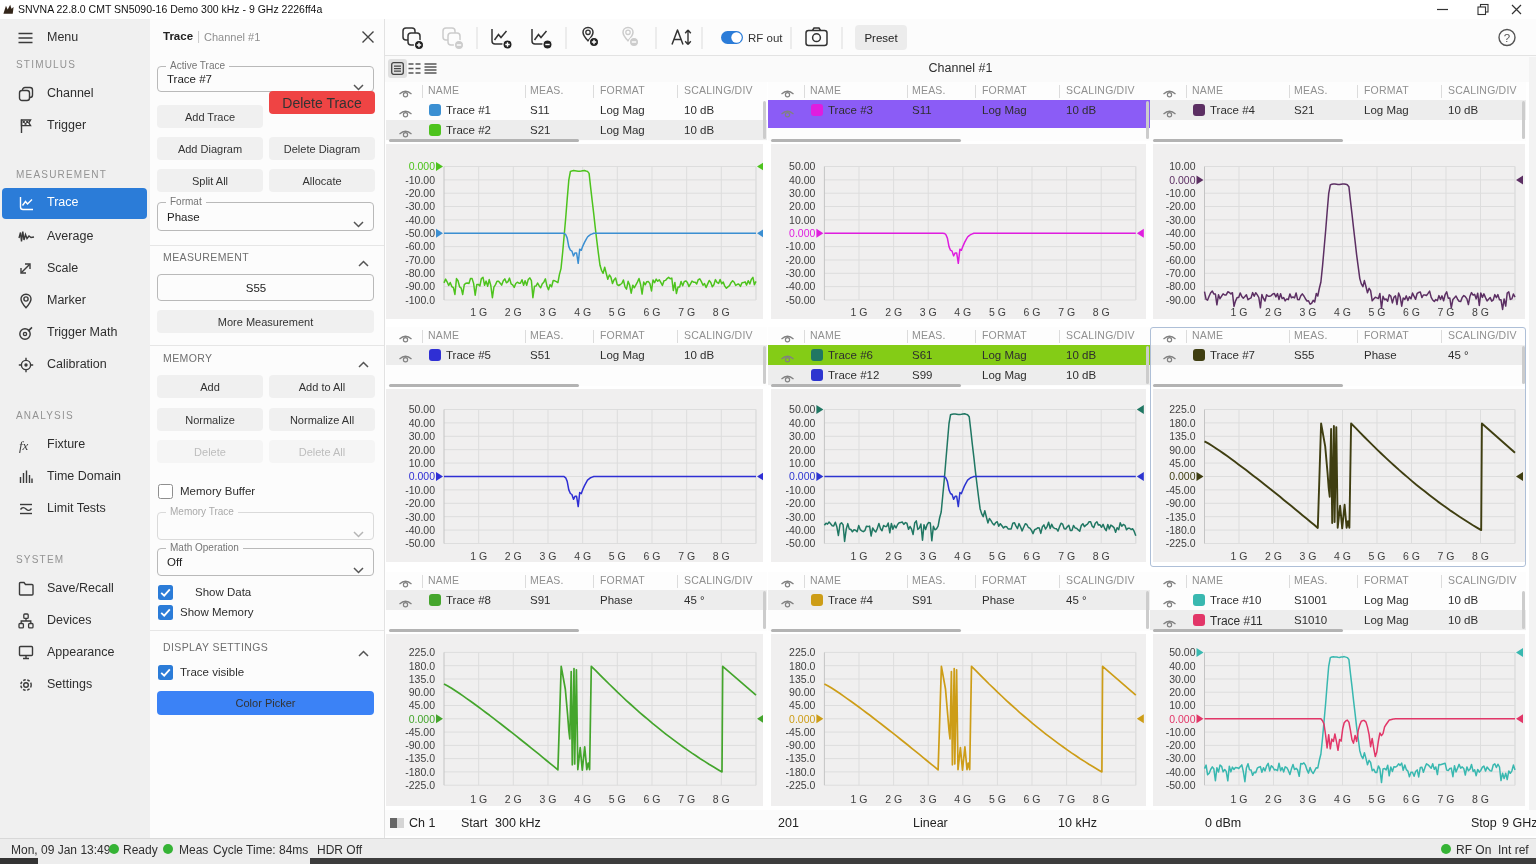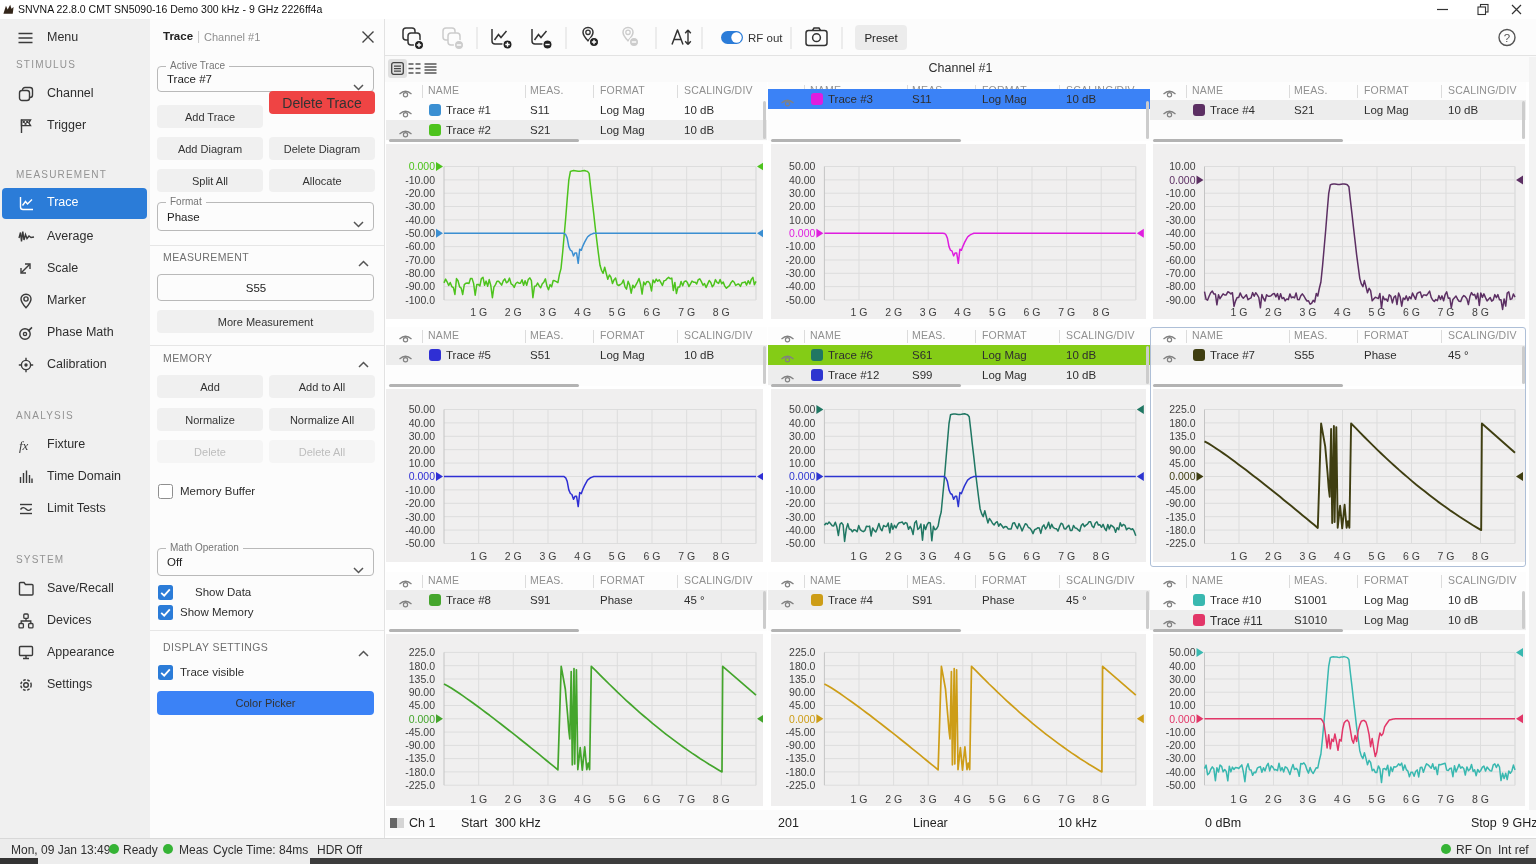--- a/index.html
+++ b/index.html
@@ -56,21 +56,21 @@
     <div style="position:absolute;left:18px;top:273.5px"><svg width="16" height="16" viewBox="0 0 16 16">
         <path d="M8 1.2 C4.8 1.2 3 3.6 3 6 C3 9.2 8 14.8 8 14.8 C8 14.8 13 9.2 13 6 C13 3.6 11.2 1.2 8 1.2 Z" fill="none" stroke="#3a3a3a" stroke-width="1.4"></path>
         <circle cx="8" cy="6" r="2.1" fill="none" stroke="#3a3a3a" stroke-width="1.4"></circle>
       </svg></div>
     <span style="position:absolute;left:47px;top:273.5px;font-size:12.5px;color:#2e2e2e">Marker</span>
     <div style="position:absolute;left:18px;top:305.5px"><svg width="16" height="16" viewBox="0 0 16 16">
         <circle cx="7" cy="9" r="5.2" fill="none" stroke="#3a3a3a" stroke-width="1.4"></circle>
         <circle cx="7" cy="9" r="1.6" fill="none" stroke="#3a3a3a" stroke-width="1.4"></circle>
         <path d="M9.5 5.5 L13.5 1.8 L14.5 3 L10.8 6.8" fill="#3a3a3a"></path>
       </svg></div>
-    <span style="position:absolute;left:47px;top:305.5px;font-size:12.5px;color:#2e2e2e">Phase Math</span>
+    <span style="position:absolute;left:47px;top:305.5px;font-size:12.5px;color:#2e2e2e">Trigger Math</span>
     <div style="position:absolute;left:18px;top:337.5px"><svg width="16" height="16" viewBox="0 0 16 16">
         <circle cx="8" cy="8" r="4.6" fill="none" stroke="#3a3a3a" stroke-width="1.4"></circle>
         <circle cx="8" cy="8" r="1.7" fill="#3a3a3a"></circle>
         <path d="M8 0.8 V3 M8 13 V15.2 M0.8 8 H3 M13 8 H15.2" stroke="#3a3a3a" stroke-width="1.4"></path>
       </svg></div>
     <span style="position:absolute;left:47px;top:337.5px;font-size:12.5px;color:#2e2e2e">Calibration</span>
     <span style="position:absolute;left:16px;top:390.5px;font-size:10px;color:#939393;letter-spacing:1.2px">ANALYSIS</span>
     <div style="position:absolute;left:18px;top:417.5px"><svg width="17" height="16" viewBox="0 0 17 16">
         <text x="1" y="12.5" font-family="Liberation Serif, serif" font-style="italic" font-size="13" fill="#3a3a3a">fx</text>
       </svg></div>
@@ -150,20 +150,26 @@
         <path d="M1 6 L5.5 1.5 L10 6" fill="none" stroke="#555" stroke-width="1.5"></path>
       </svg></div>
     <div style="position:absolute;left:7px;top:356px;width:106px;height:23px;background:#f0f0f0;border-radius:4px;display:flex;align-items:center;justify-content:center;font-size:11px;color:#333">Add</div>
     <div style="position:absolute;left:119px;top:356px;width:106px;height:23px;background:#f0f0f0;border-radius:4px;display:flex;align-items:center;justify-content:center;font-size:11px;color:#333">Add to All</div>
     <div style="position:absolute;left:7px;top:389px;width:106px;height:23px;background:#f0f0f0;border-radius:4px;display:flex;align-items:center;justify-content:center;font-size:11px;color:#333">Normalize</div>
     <div style="position:absolute;left:119px;top:389px;width:106px;height:23px;background:#f0f0f0;border-radius:4px;display:flex;align-items:center;justify-content:center;font-size:11px;color:#333">Normalize All</div>
     <div style="position:absolute;left:7px;top:421px;width:106px;height:23px;background:#f5f5f5;border-radius:4px;display:flex;align-items:center;justify-content:center;font-size:11px;color:#bdbdbd">Delete</div>
     <div style="position:absolute;left:119px;top:421px;width:106px;height:23px;background:#f5f5f5;border-radius:4px;display:flex;align-items:center;justify-content:center;font-size:11px;color:#bdbdbd">Delete All</div>
     <div style="position:absolute;left:8px;top:465px;width:15px;height:15px;background:#fff;border:1.5px solid #8f8f8f;border-radius:2.5px;box-sizing:border-box"></div>
     <span style="position:absolute;left:30px;top:466px;font-size:11.5px;color:#2e2e2e">Memory Buffer</span>
+    <div style="position:absolute;left:7px;top:493px;width:217px;height:28px;border:1px solid #dadada;border-radius:4px;box-sizing:border-box">
+      <span style="position:absolute;left:8px;top:-7px;background:#fcfcfc;padding:0 4px;font-size:10px;color:#a9a9a9">Memory Trace</span>
+      <div style="position:absolute;right:9px;top:10.5px"><svg width="11" height="7" viewBox="0 0 11 7">
+          <path d="M1 1 L5.5 5.5 L10 1" fill="none" stroke="#b5b5b5" stroke-width="1.5"></path>
+        </svg></div>
+    </div>
     <div style="position:absolute;left:7px;top:529px;width:217px;height:28px;border:1px solid #b9b9b9;border-radius:4px;box-sizing:border-box">
       <span style="position:absolute;left:8px;top:-7px;background:#fcfcfc;padding:0 4px;font-size:10px;color:#757575">Math Operation</span>
       <div style="position:absolute;left:9px;right:28px;top:7.0px;font-size:11.5px;color:#222;">Off</div>
       <div style="position:absolute;right:9px;top:10.5px"><svg width="11" height="7" viewBox="0 0 11 7">
           <path d="M1 1 L5.5 5.5 L10 1" fill="none" stroke="#555" stroke-width="1.5"></path>
         </svg></div>
     </div>
     <div style="position:absolute;left:8px;top:566px;width:15px;height:15px;background:#2b7cd8;border-radius:2.5px"><svg width="15" height="15" viewBox="0 0 15 15">
         <path d="M3.2 7.8 L6.2 10.6 L11.8 4.4" fill="none" stroke="#fff" stroke-width="1.8"></path>
       </svg></div>
@@ -310,21 +316,21 @@
       <div style="position:absolute;left:291px;top:3px;width:1px;height:13px;background:#dcdcdc"></div>
       <span style="position:absolute;left:42px;top:2px;font-size:10.5px;color:#909090;letter-spacing:0.2px">NAME</span>
       <span style="position:absolute;left:144px;top:2px;font-size:10.5px;color:#909090;letter-spacing:0.2px">MEAS.</span>
       <span style="position:absolute;left:214px;top:2px;font-size:10.5px;color:#909090;letter-spacing:0.2px">FORMAT</span>
       <span style="position:absolute;left:298px;top:2px;font-size:10.5px;color:#909090;letter-spacing:0.2px">SCALING/DIV</span>
       <div style="position:absolute;left:12px;top:3px"><svg width="15" height="11" viewBox="0 0 15 11">
           <path d="M1.5 6 Q7.5 0.5 13.5 6" fill="none" stroke="#818181" stroke-width="1.2"></path>
           <circle cx="7.5" cy="6.8" r="2.1" fill="none" stroke="#818181" stroke-width="1.2"></circle>
         </svg></div>
     </div>
-    <div style="position:absolute;left:0;top:7px;width:100%;height:20px;background:#3b82f6">
+    <div style="position:absolute;left:0;top:18px;width:100%;height:28px;background:#8b5cf6">
       <div style="position:absolute;left:12px;top:5px"><svg width="15" height="11" viewBox="0 0 15 11">
           <path d="M1.5 6 Q7.5 0.5 13.5 6" fill="none" stroke="#818181" stroke-width="1.2"></path>
           <circle cx="7.5" cy="6.8" r="2.1" fill="none" stroke="#818181" stroke-width="1.2"></circle>
         </svg></div>
       <div style="position:absolute;left:43px;top:4px;width:12px;height:12px;border-radius:3px;background:#df1ddf"></div>
       <span style="position:absolute;left:60px;top:4px;font-size:11.5px;color:#2e2e2e">Trace #3</span>
       <span style="position:absolute;left:144px;top:4px;font-size:11.5px;color:#2e2e2e">S11</span>
       <span style="position:absolute;left:214px;top:4px;font-size:11.5px;color:#2e2e2e">Log Mag</span>
       <span style="position:absolute;left:298px;top:4px;font-size:11.5px;color:#2e2e2e">10 dB</span>
     </div>

